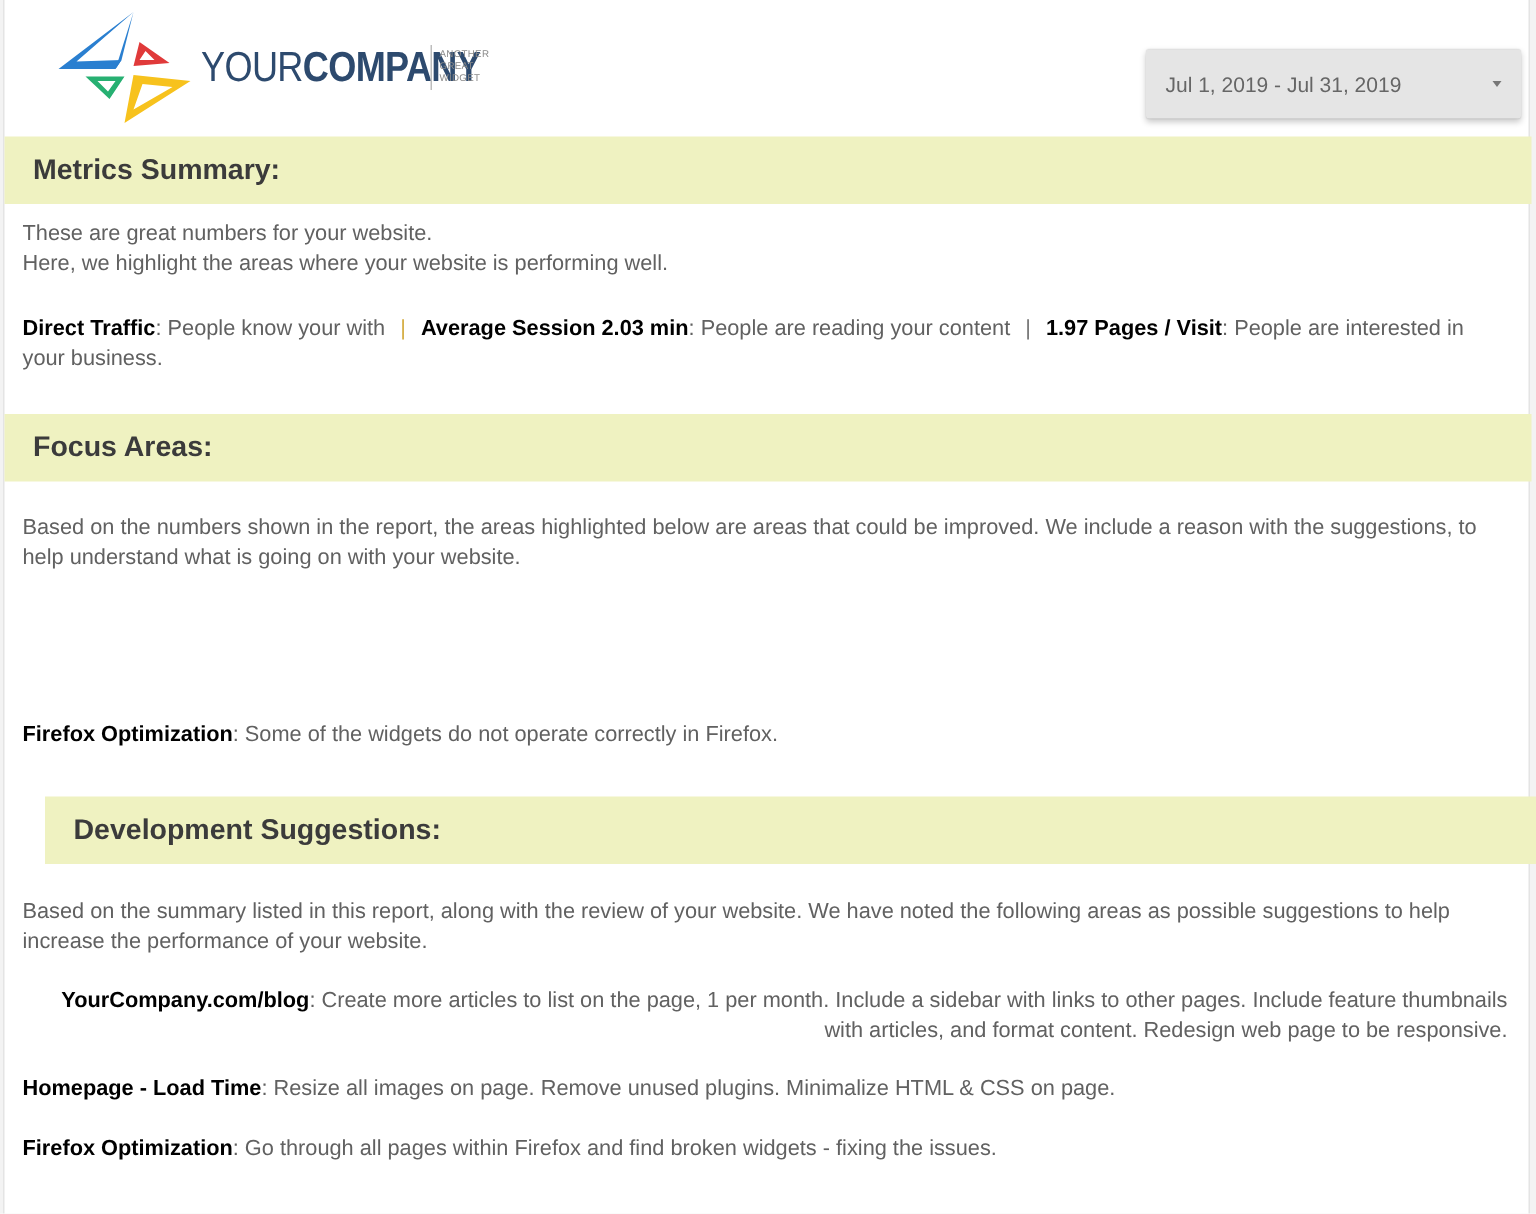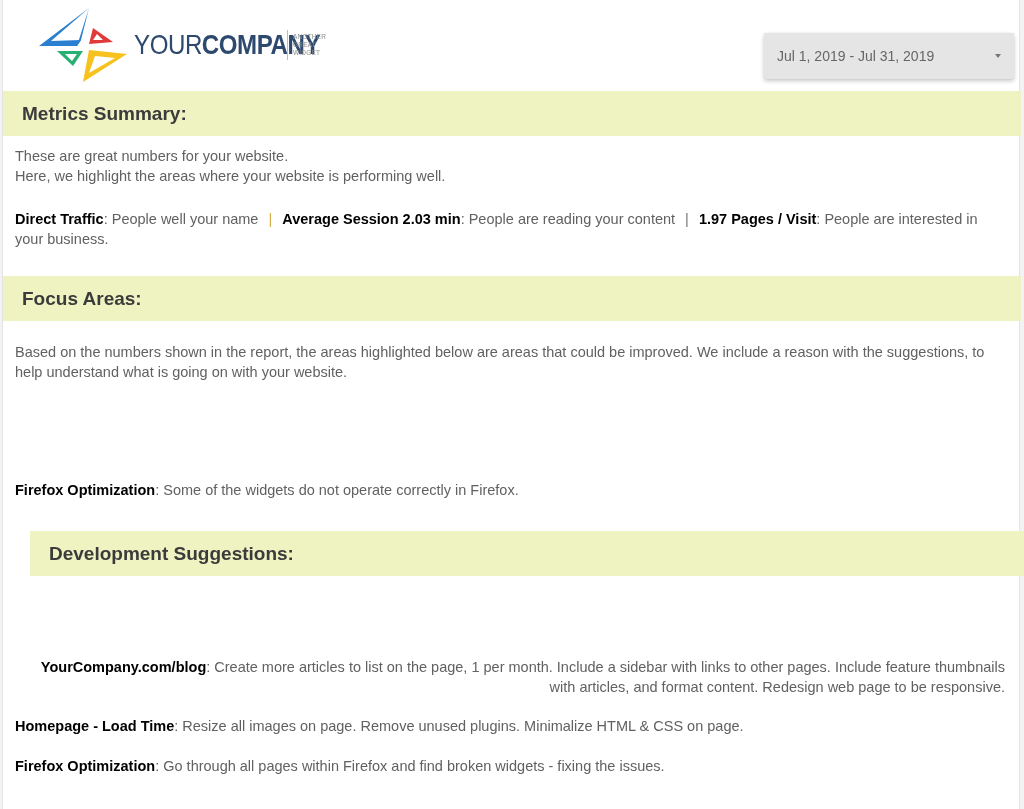--- a/index.html
+++ b/index.html
@@ -82,38 +82,39 @@
   </div>
 
   <div class="section-bar" style="top:91px;">
     <h2>Metrics Summary:</h2>
   </div>
   <div class="text-block" style="top:146px;">
     <div>These are great numbers for your website.</div>
     <div>Here, we highlight the areas where your website is performing well.</div>
   </div>
   <div class="text-block" style="top:209px;">
-    <b>Direct Traffic</b><span>: People well your name</span>
+    <b>Direct Traffic</b><span>: People know your with</span>
     <span class="sep-gold">|</span>
     <b>Average Session 2.03 min</b><span>: People are reading your content</span>
     <span class="sep-gray">|</span>
     <b>1.97 Pages / Visit</b><span>: People are interested in your business.</span>
   </div>
 
   <div class="section-bar" style="top:276px;">
     <h2>Focus Areas:</h2>
   </div>
   <div class="text-block" style="top:342px;">Based on the numbers shown in the report, the areas highlighted below are areas that could be improved. We include a reason with the suggestions, to help understand what is going on with your website.</div>
   <div class="text-block" style="top:480px;">
     <b>Firefox Optimization</b><span>: Some of the widgets do not operate correctly in Firefox.</span>
   </div>
 
   <div class="section-bar" style="top:531px;margin-left:27px;">
     <h2>Development Suggestions:</h2>
   </div>
+  <div class="text-block" style="top:598px;">Based on the summary listed in this report, along with the review of your website. We have noted the following areas as possible suggestions to help increase the performance of your website.</div>
   <div class="text-block" style="top:657px;text-align:right;">
     <b>YourCompany.com/blog</b><span>: Create more articles to list on the page, 1 per month. Include a sidebar with links to other pages. Include feature thumbnails with articles, and format content. Redesign web page to be responsive.</span>
   </div>
   <div class="text-block" style="top:716px;">
     <b>Homepage - Load Time</b><span>: Resize all images on page. Remove unused plugins. Minimalize HTML &amp; CSS on page.</span>
   </div>
   <div class="text-block" style="top:756px;">
     <b>Firefox Optimization</b><span>: Go through all pages within Firefox and find broken widgets - fixing the issues.</span>
   </div>
 

